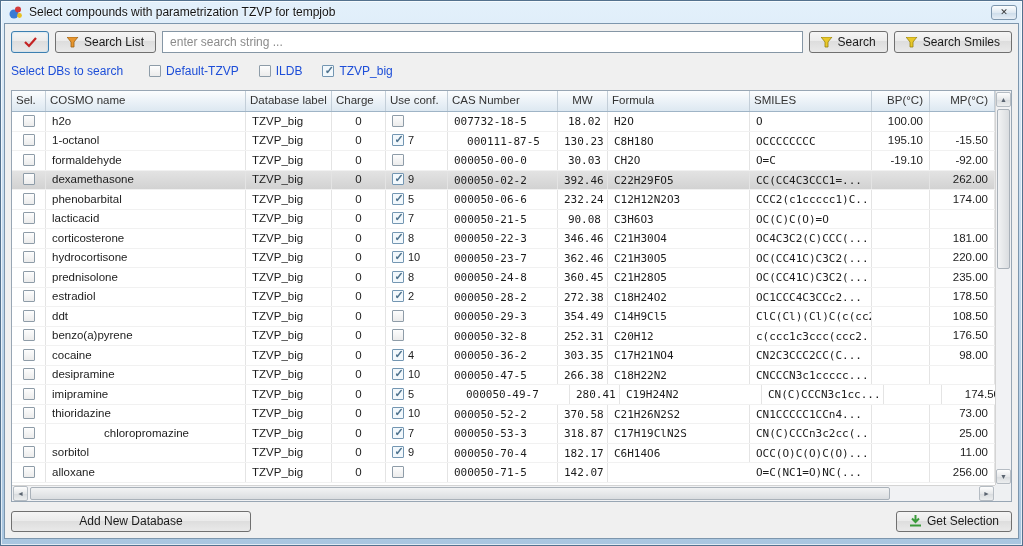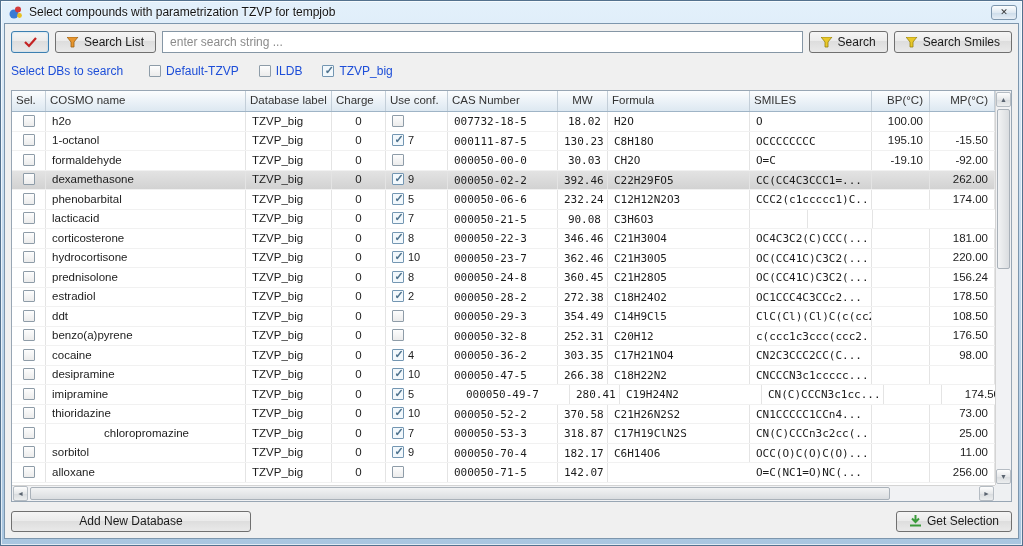--- a/index.html
+++ b/index.html
@@ -202,21 +202,21 @@
               <div class="tcell mono" style="width: 122px;">O</div>
               <div class="tcell right" style="width: 58px;">100.00</div>
               <div class="tcell right" style="width: 65px;"></div>
             </div>
             <div class="trow">
               <div class="tcell center" style="width: 34px;"><span class="cb"></span></div>
               <div class="tcell " style="width: 200px;">1-octanol</div>
               <div class="tcell " style="width: 86px;">TZVP_big</div>
               <div class="tcell center" style="width: 54px;">0</div>
               <div class="tcell " style="width: 62px;"><span class="cb checked"></span><span class="confn">7</span></div>
-              <div class="tcell mono" style="width: 110px;">000111-87-5</div>
+              <div class="tcell mono" style="width: 110px; text-align: center;">000111-87-5</div>
               <div class="tcell mono right" style="width: 50px;">130.23</div>
               <div class="tcell mono" style="width: 142px;">C8H18O</div>
               <div class="tcell mono" style="width: 122px;">OCCCCCCCC</div>
               <div class="tcell right" style="width: 58px;">195.10</div>
               <div class="tcell right" style="width: 65px;">-15.50</div>
             </div>
             <div class="trow">
               <div class="tcell center" style="width: 34px;"><span class="cb"></span></div>
               <div class="tcell " style="width: 200px;">formaldehyde</div>
               <div class="tcell " style="width: 86px;">TZVP_big</div>
@@ -257,20 +257,21 @@
             </div>
             <div class="trow">
               <div class="tcell center" style="width: 34px;"><span class="cb"></span></div>
               <div class="tcell " style="width: 200px;">lacticacid</div>
               <div class="tcell " style="width: 86px;">TZVP_big</div>
               <div class="tcell center" style="width: 54px;">0</div>
               <div class="tcell " style="width: 62px;"><span class="cb checked"></span><span class="confn">7</span></div>
               <div class="tcell mono" style="width: 110px;">000050-21-5</div>
               <div class="tcell mono right" style="width: 50px;">90.08</div>
               <div class="tcell mono" style="width: 142px;">C3H6O3</div>
+              <div class="tcell mono" style="width: 122px;">OC(C)C(O)=O</div>
               <div class="tcell right" style="width: 58px;"></div>
               <div class="tcell right" style="width: 65px;"></div>
             </div>
             <div class="trow">
               <div class="tcell center" style="width: 34px;"><span class="cb"></span></div>
               <div class="tcell " style="width: 200px;">corticosterone</div>
               <div class="tcell " style="width: 86px;">TZVP_big</div>
               <div class="tcell center" style="width: 54px;">0</div>
               <div class="tcell " style="width: 62px;"><span class="cb checked"></span><span class="confn">8</span></div>
               <div class="tcell mono" style="width: 110px;">000050-22-3</div>
@@ -297,21 +298,21 @@
               <div class="tcell center" style="width: 34px;"><span class="cb"></span></div>
               <div class="tcell " style="width: 200px;">prednisolone</div>
               <div class="tcell " style="width: 86px;">TZVP_big</div>
               <div class="tcell center" style="width: 54px;">0</div>
               <div class="tcell " style="width: 62px;"><span class="cb checked"></span><span class="confn">8</span></div>
               <div class="tcell mono" style="width: 110px;">000050-24-8</div>
               <div class="tcell mono right" style="width: 50px;">360.45</div>
               <div class="tcell mono" style="width: 142px;">C21H28O5</div>
               <div class="tcell mono" style="width: 122px;">OC(CC41C)C3C2(...</div>
               <div class="tcell right" style="width: 58px;"></div>
-              <div class="tcell right" style="width: 65px;">156.24</div>
+              <div class="tcell right" style="width: 65px;">235.00</div>
             </div>
             <div class="trow">
               <div class="tcell center" style="width: 34px;"><span class="cb"></span></div>
               <div class="tcell " style="width: 200px;">estradiol</div>
               <div class="tcell " style="width: 86px;">TZVP_big</div>
               <div class="tcell center" style="width: 54px;">0</div>
               <div class="tcell " style="width: 62px;"><span class="cb checked"></span><span class="confn">2</span></div>
               <div class="tcell mono" style="width: 110px;">000050-28-2</div>
               <div class="tcell mono right" style="width: 50px;">272.38</div>
               <div class="tcell mono" style="width: 142px;">C18H24O2</div>

